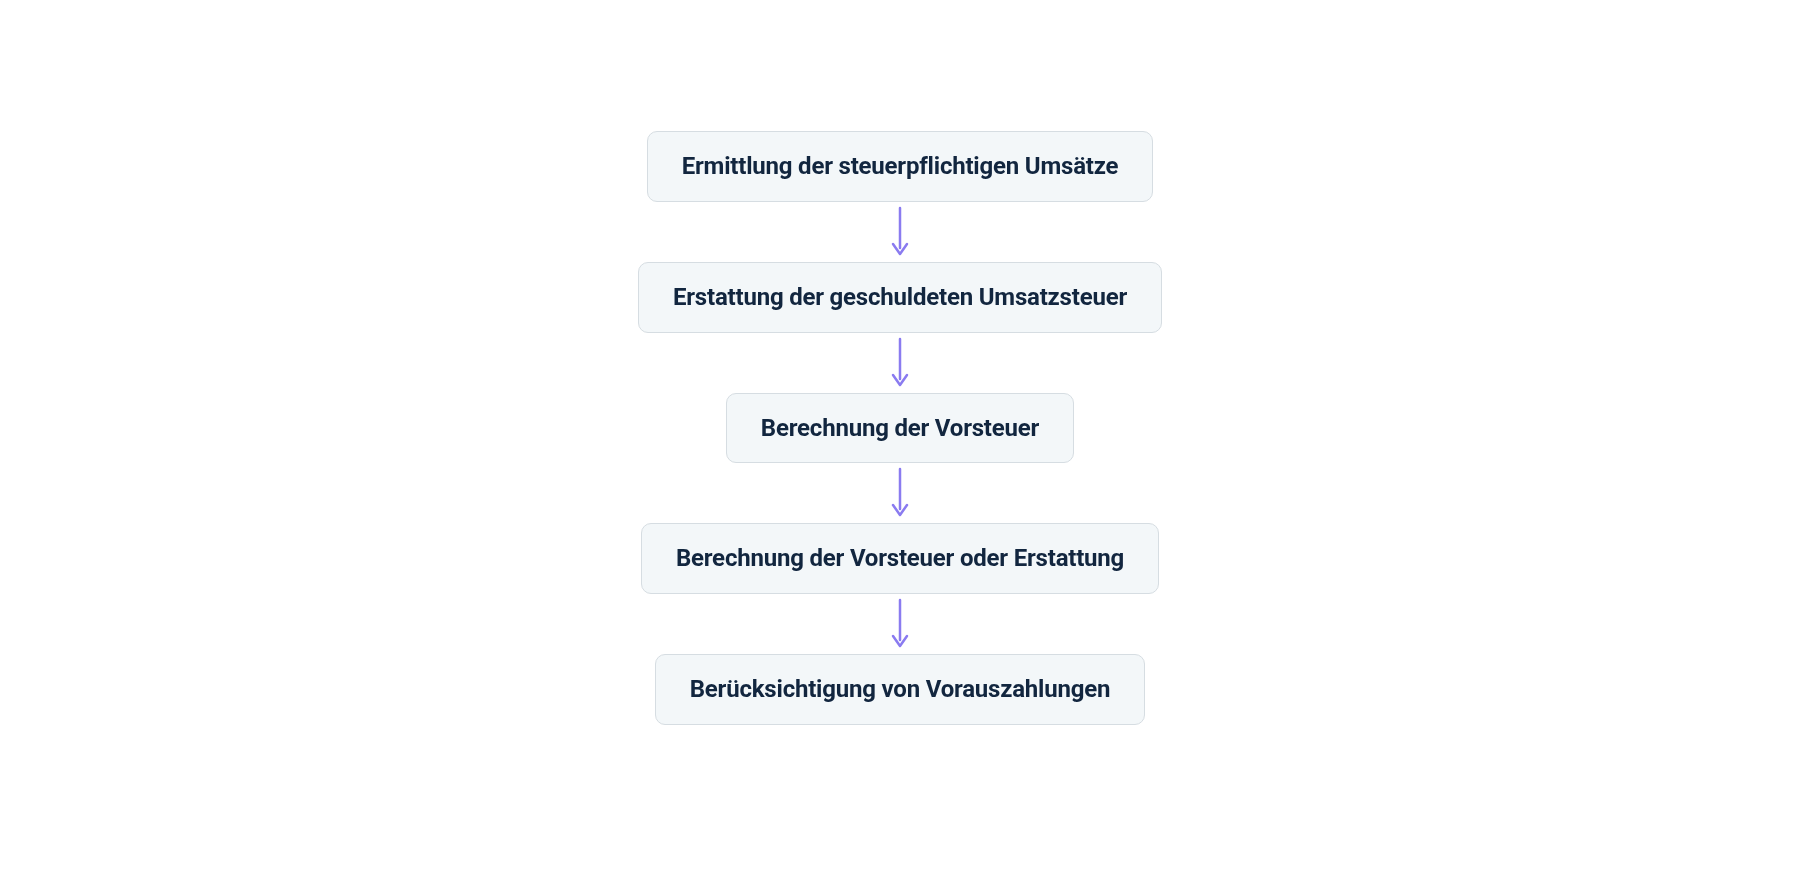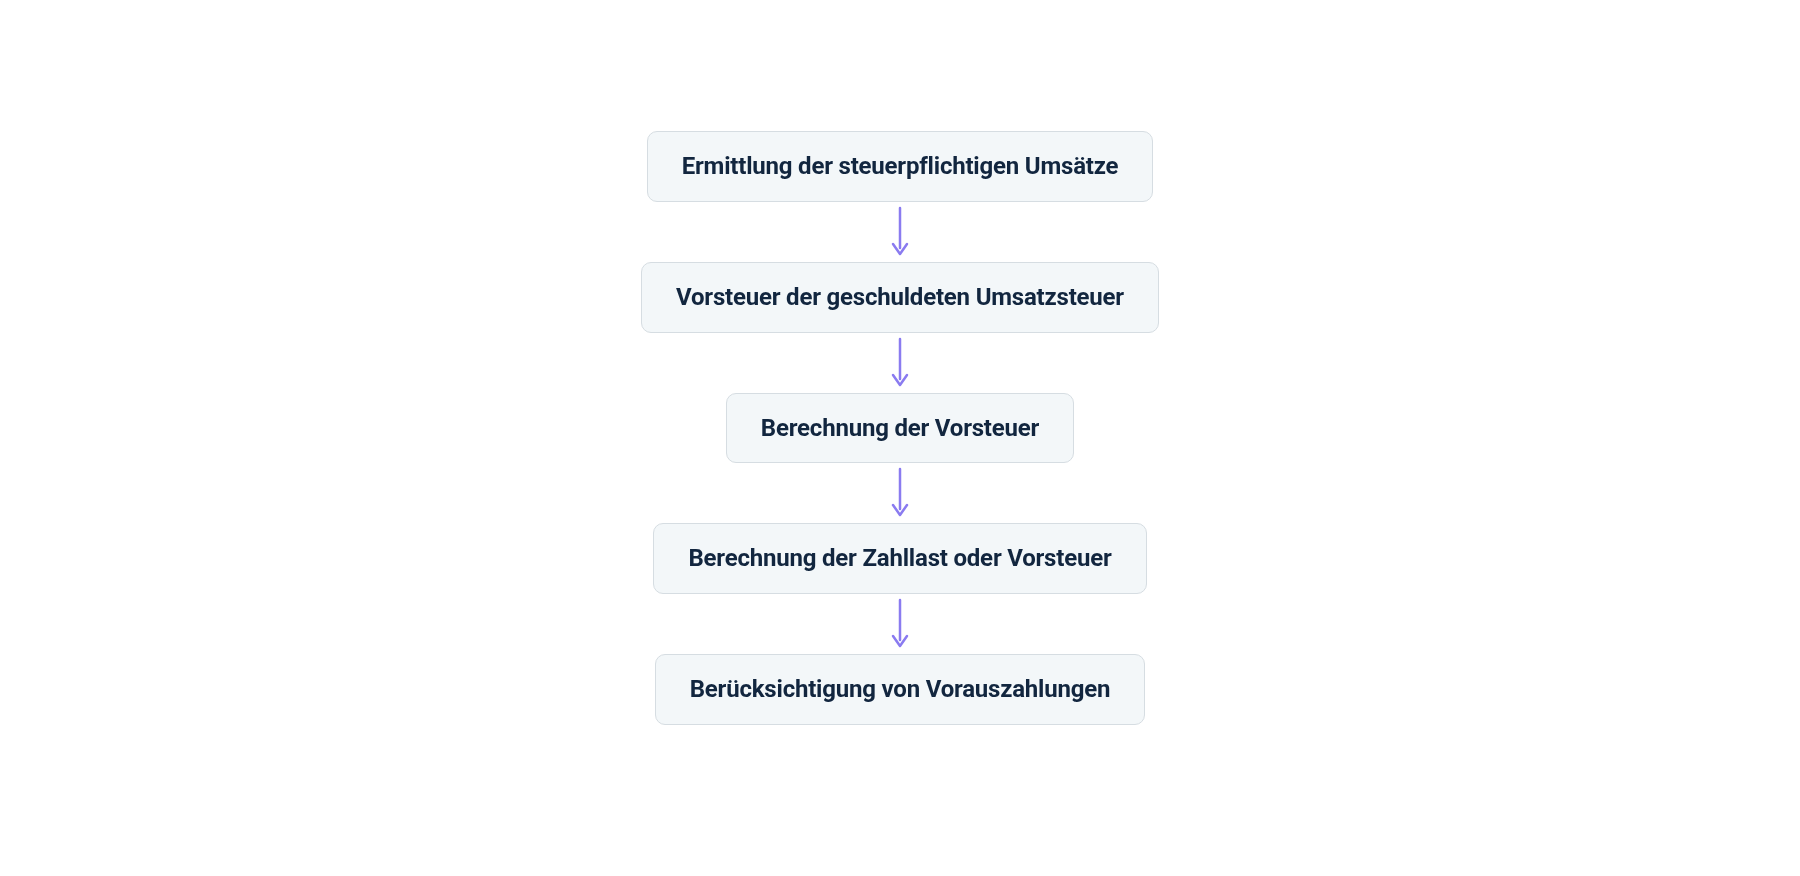--- a/index.html
+++ b/index.html
@@ -55,21 +55,21 @@
   </div>
 
   <div class="arrow">
     <svg viewBox="0 0 24 60">
       <line x1="12" y1="6" x2="12" y2="46" stroke="#8a7bf0" stroke-width="2.5" stroke-linecap="round"></line>
       <path d="M5 42 L12 52 L19 42" fill="none" stroke="#8a7bf0" stroke-width="2.5" stroke-linecap="round" stroke-linejoin="round"></path>
     </svg>
   </div>
 
   <div class="node">
-    <span>Vorsteuer der geschuldeten Umsatzsteuer</span>
+    <span>Erstattung der geschuldeten Umsatzsteuer</span>
   </div>
 
   <div class="arrow">
     <svg viewBox="0 0 24 60">
       <line x1="12" y1="6" x2="12" y2="46" stroke="#8a7bf0" stroke-width="2.5" stroke-linecap="round"></line>
       <path d="M5 42 L12 52 L19 42" fill="none" stroke="#8a7bf0" stroke-width="2.5" stroke-linecap="round" stroke-linejoin="round"></path>
     </svg>
   </div>
 
   <div class="node">
@@ -77,21 +77,21 @@
   </div>
 
   <div class="arrow">
     <svg viewBox="0 0 24 60">
       <line x1="12" y1="6" x2="12" y2="46" stroke="#8a7bf0" stroke-width="2.5" stroke-linecap="round"></line>
       <path d="M5 42 L12 52 L19 42" fill="none" stroke="#8a7bf0" stroke-width="2.5" stroke-linecap="round" stroke-linejoin="round"></path>
     </svg>
   </div>
 
   <div class="node">
-    <span>Berechnung der Zahllast oder Vorsteuer</span>
+    <span>Berechnung der Vorsteuer oder Erstattung</span>
   </div>
 
   <div class="arrow">
     <svg viewBox="0 0 24 60">
       <line x1="12" y1="6" x2="12" y2="46" stroke="#8a7bf0" stroke-width="2.5" stroke-linecap="round"></line>
       <path d="M5 42 L12 52 L19 42" fill="none" stroke="#8a7bf0" stroke-width="2.5" stroke-linecap="round" stroke-linejoin="round"></path>
     </svg>
   </div>
 
   <div class="node">

